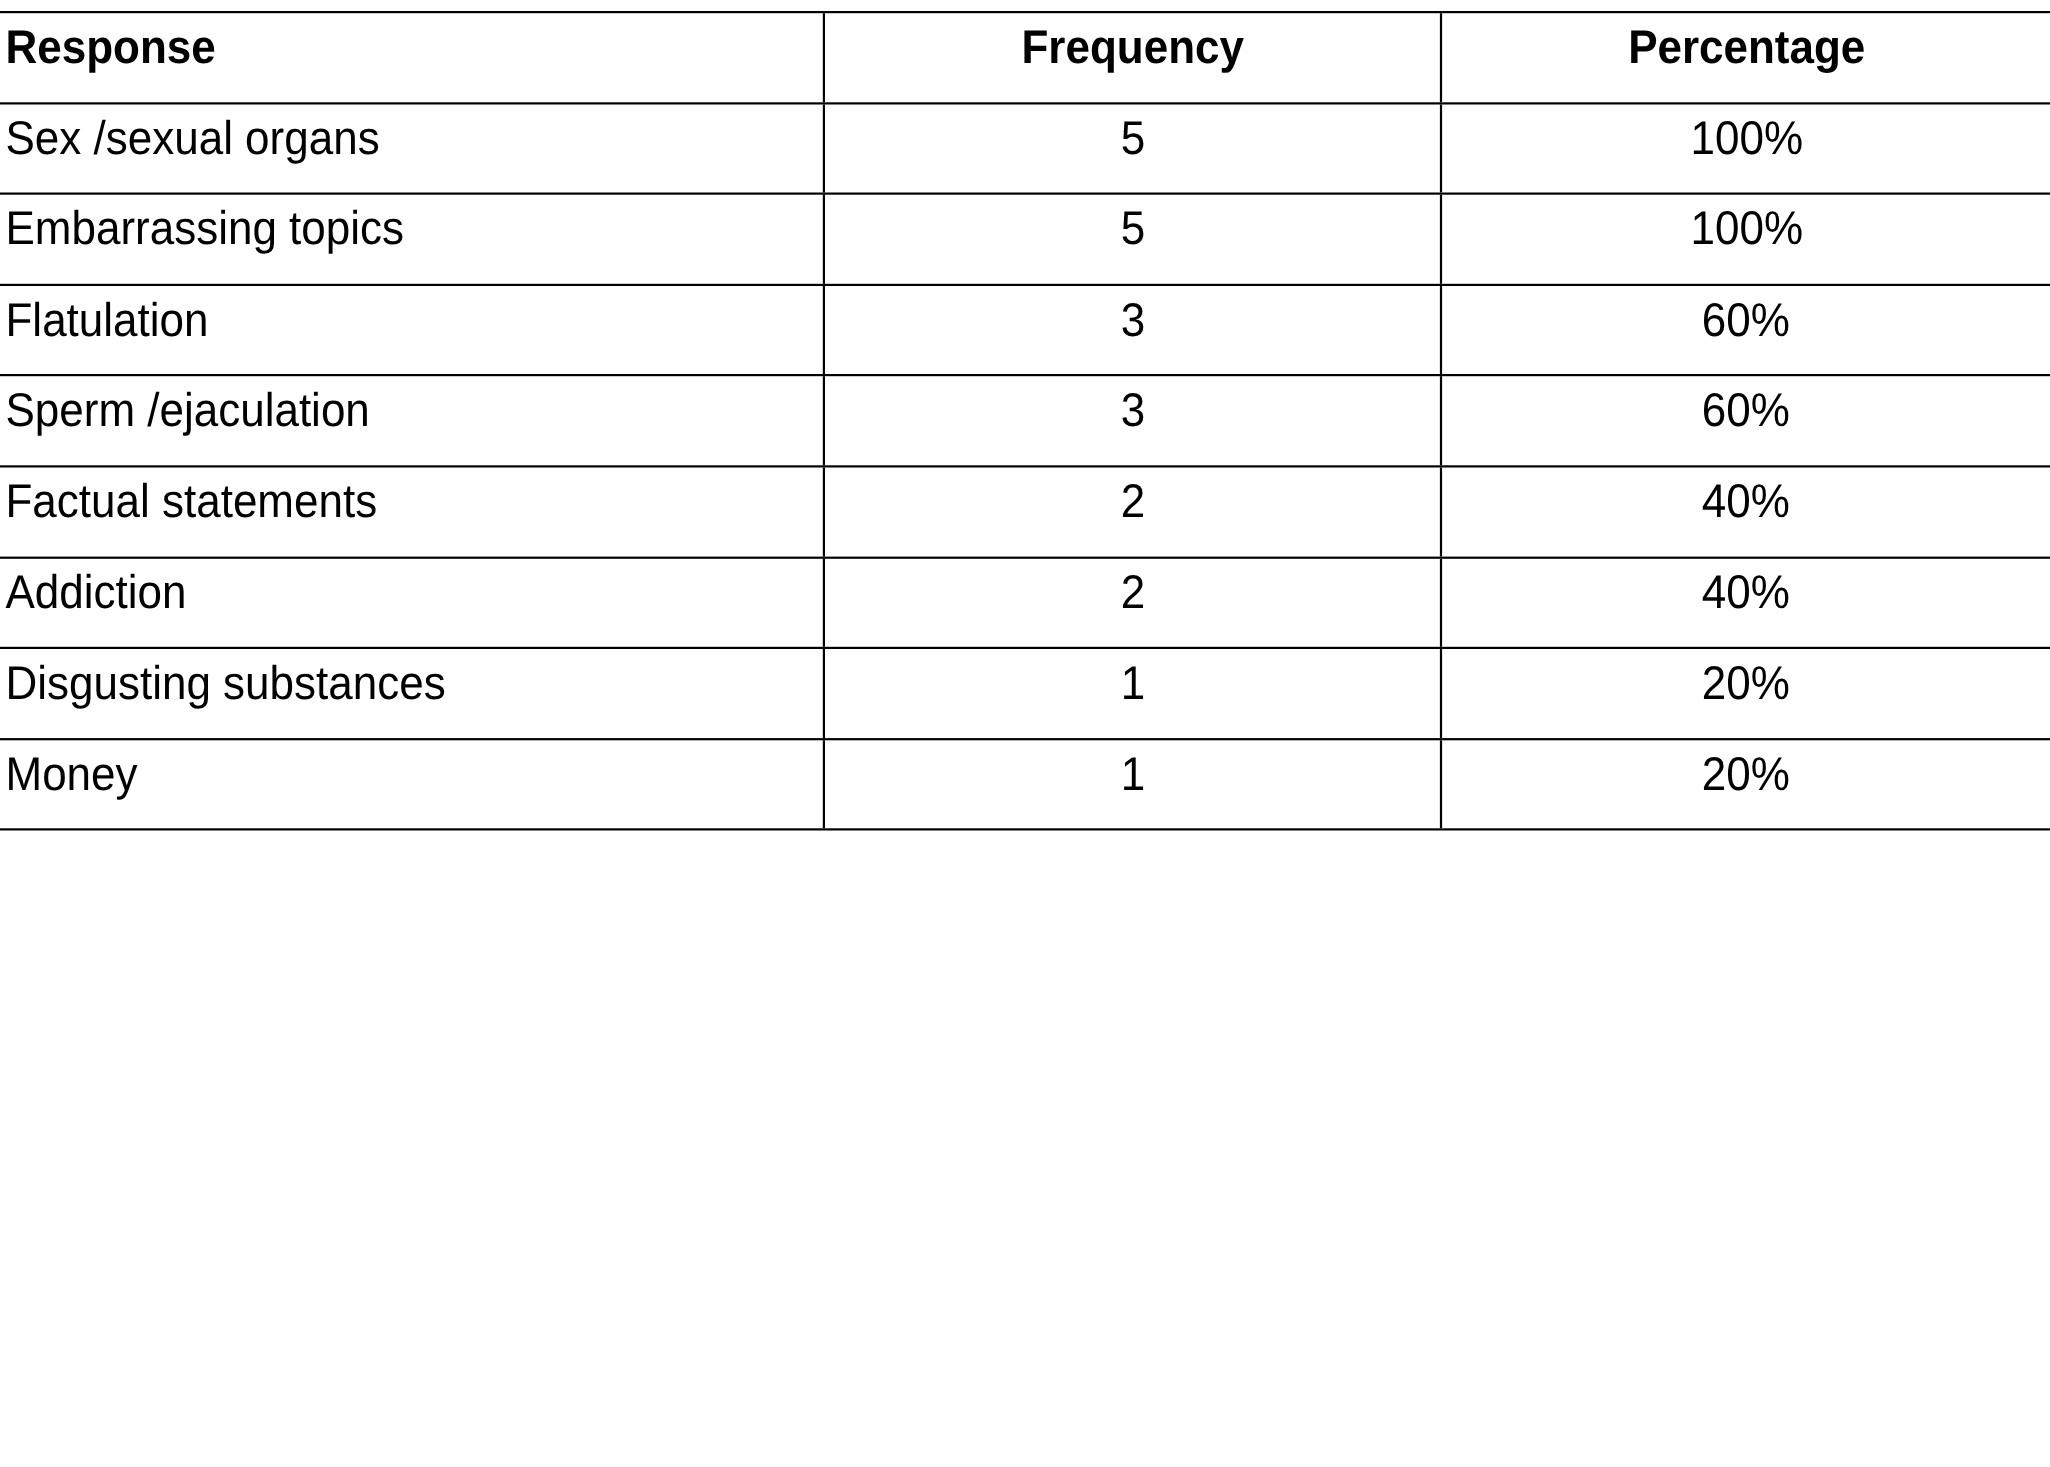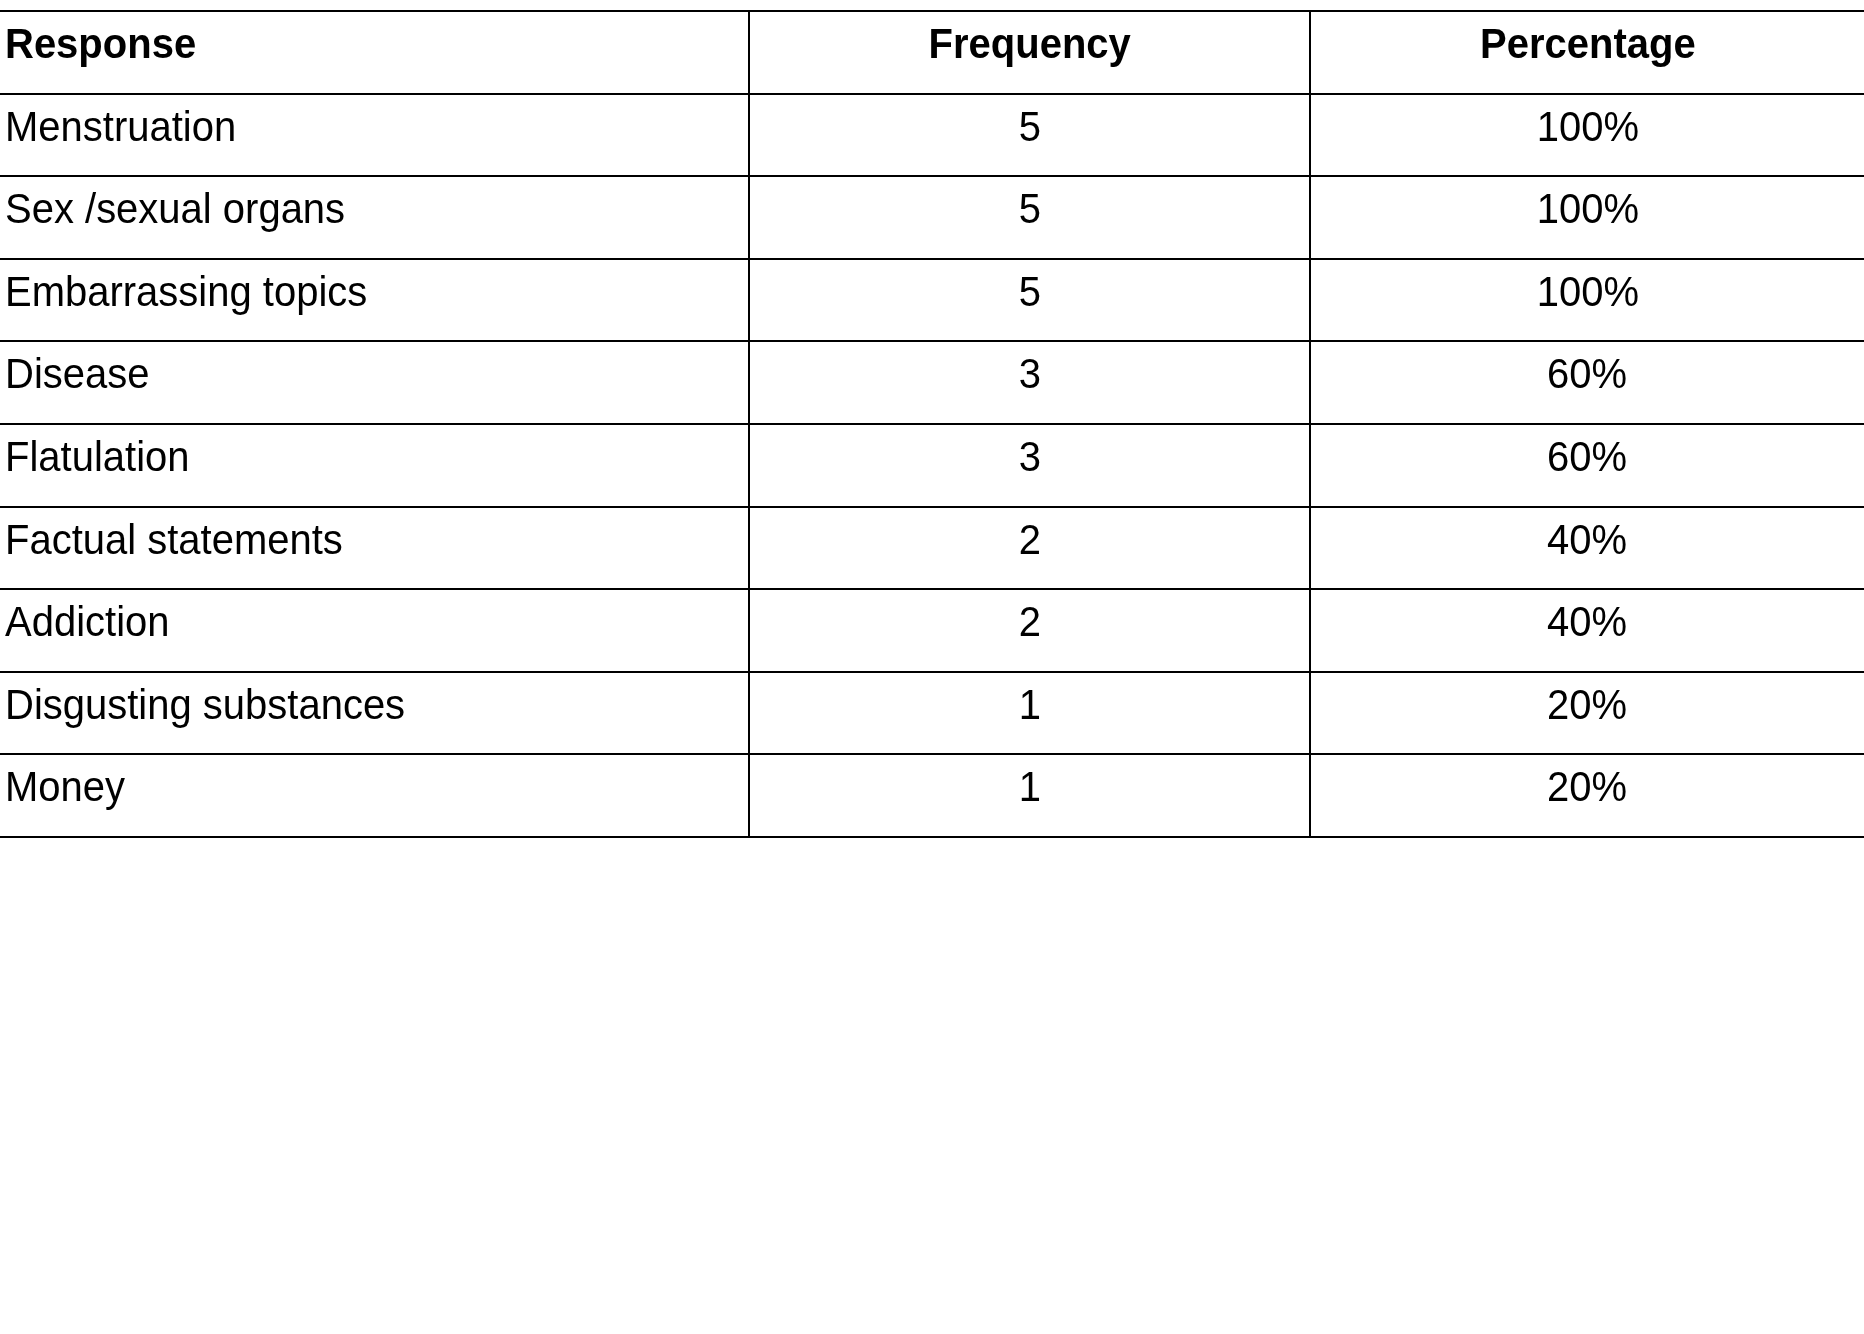--- a/index.html
+++ b/index.html
@@ -85,31 +85,20 @@
           <span class="cell-inner"><span class="narrow">Frequency</span></span>
         </th>
       <th class="col-center">
           <span class="cell-inner"><span class="narrow">Percentage</span></span>
         </th>
     </tr>
   </thead>
   <tbody>
     <tr>
       <td class="col-response">
-          <span class="cell-inner"><span class="narrow">Menstruation</span></span>
-        </td>
-      <td class="col-center">
-          <span class="cell-inner"><span class="narrow">5</span></span>
-        </td>
-      <td class="col-center">
-          <span class="cell-inner"><span class="narrow">100%</span></span>
-        </td>
-    </tr>
-    <tr>
-      <td class="col-response">
           <span class="cell-inner"><span class="narrow">Sex /sexual organs</span></span>
         </td>
       <td class="col-center">
           <span class="cell-inner"><span class="narrow">5</span></span>
         </td>
       <td class="col-center">
           <span class="cell-inner"><span class="narrow">100%</span></span>
         </td>
     </tr>
     <tr>
@@ -118,32 +107,32 @@
         </td>
       <td class="col-center">
           <span class="cell-inner"><span class="narrow">5</span></span>
         </td>
       <td class="col-center">
           <span class="cell-inner"><span class="narrow">100%</span></span>
         </td>
     </tr>
     <tr>
       <td class="col-response">
-          <span class="cell-inner"><span class="narrow">Disease</span></span>
+          <span class="cell-inner"><span class="narrow">Flatulation</span></span>
         </td>
       <td class="col-center">
           <span class="cell-inner"><span class="narrow">3</span></span>
         </td>
       <td class="col-center">
           <span class="cell-inner"><span class="narrow">60%</span></span>
         </td>
     </tr>
     <tr>
       <td class="col-response">
-          <span class="cell-inner"><span class="narrow">Flatulation</span></span>
+          <span class="cell-inner"><span class="narrow">Sperm /ejaculation</span></span>
         </td>
       <td class="col-center">
           <span class="cell-inner"><span class="narrow">3</span></span>
         </td>
       <td class="col-center">
           <span class="cell-inner"><span class="narrow">60%</span></span>
         </td>
     </tr>
     <tr>
       <td class="col-response">

